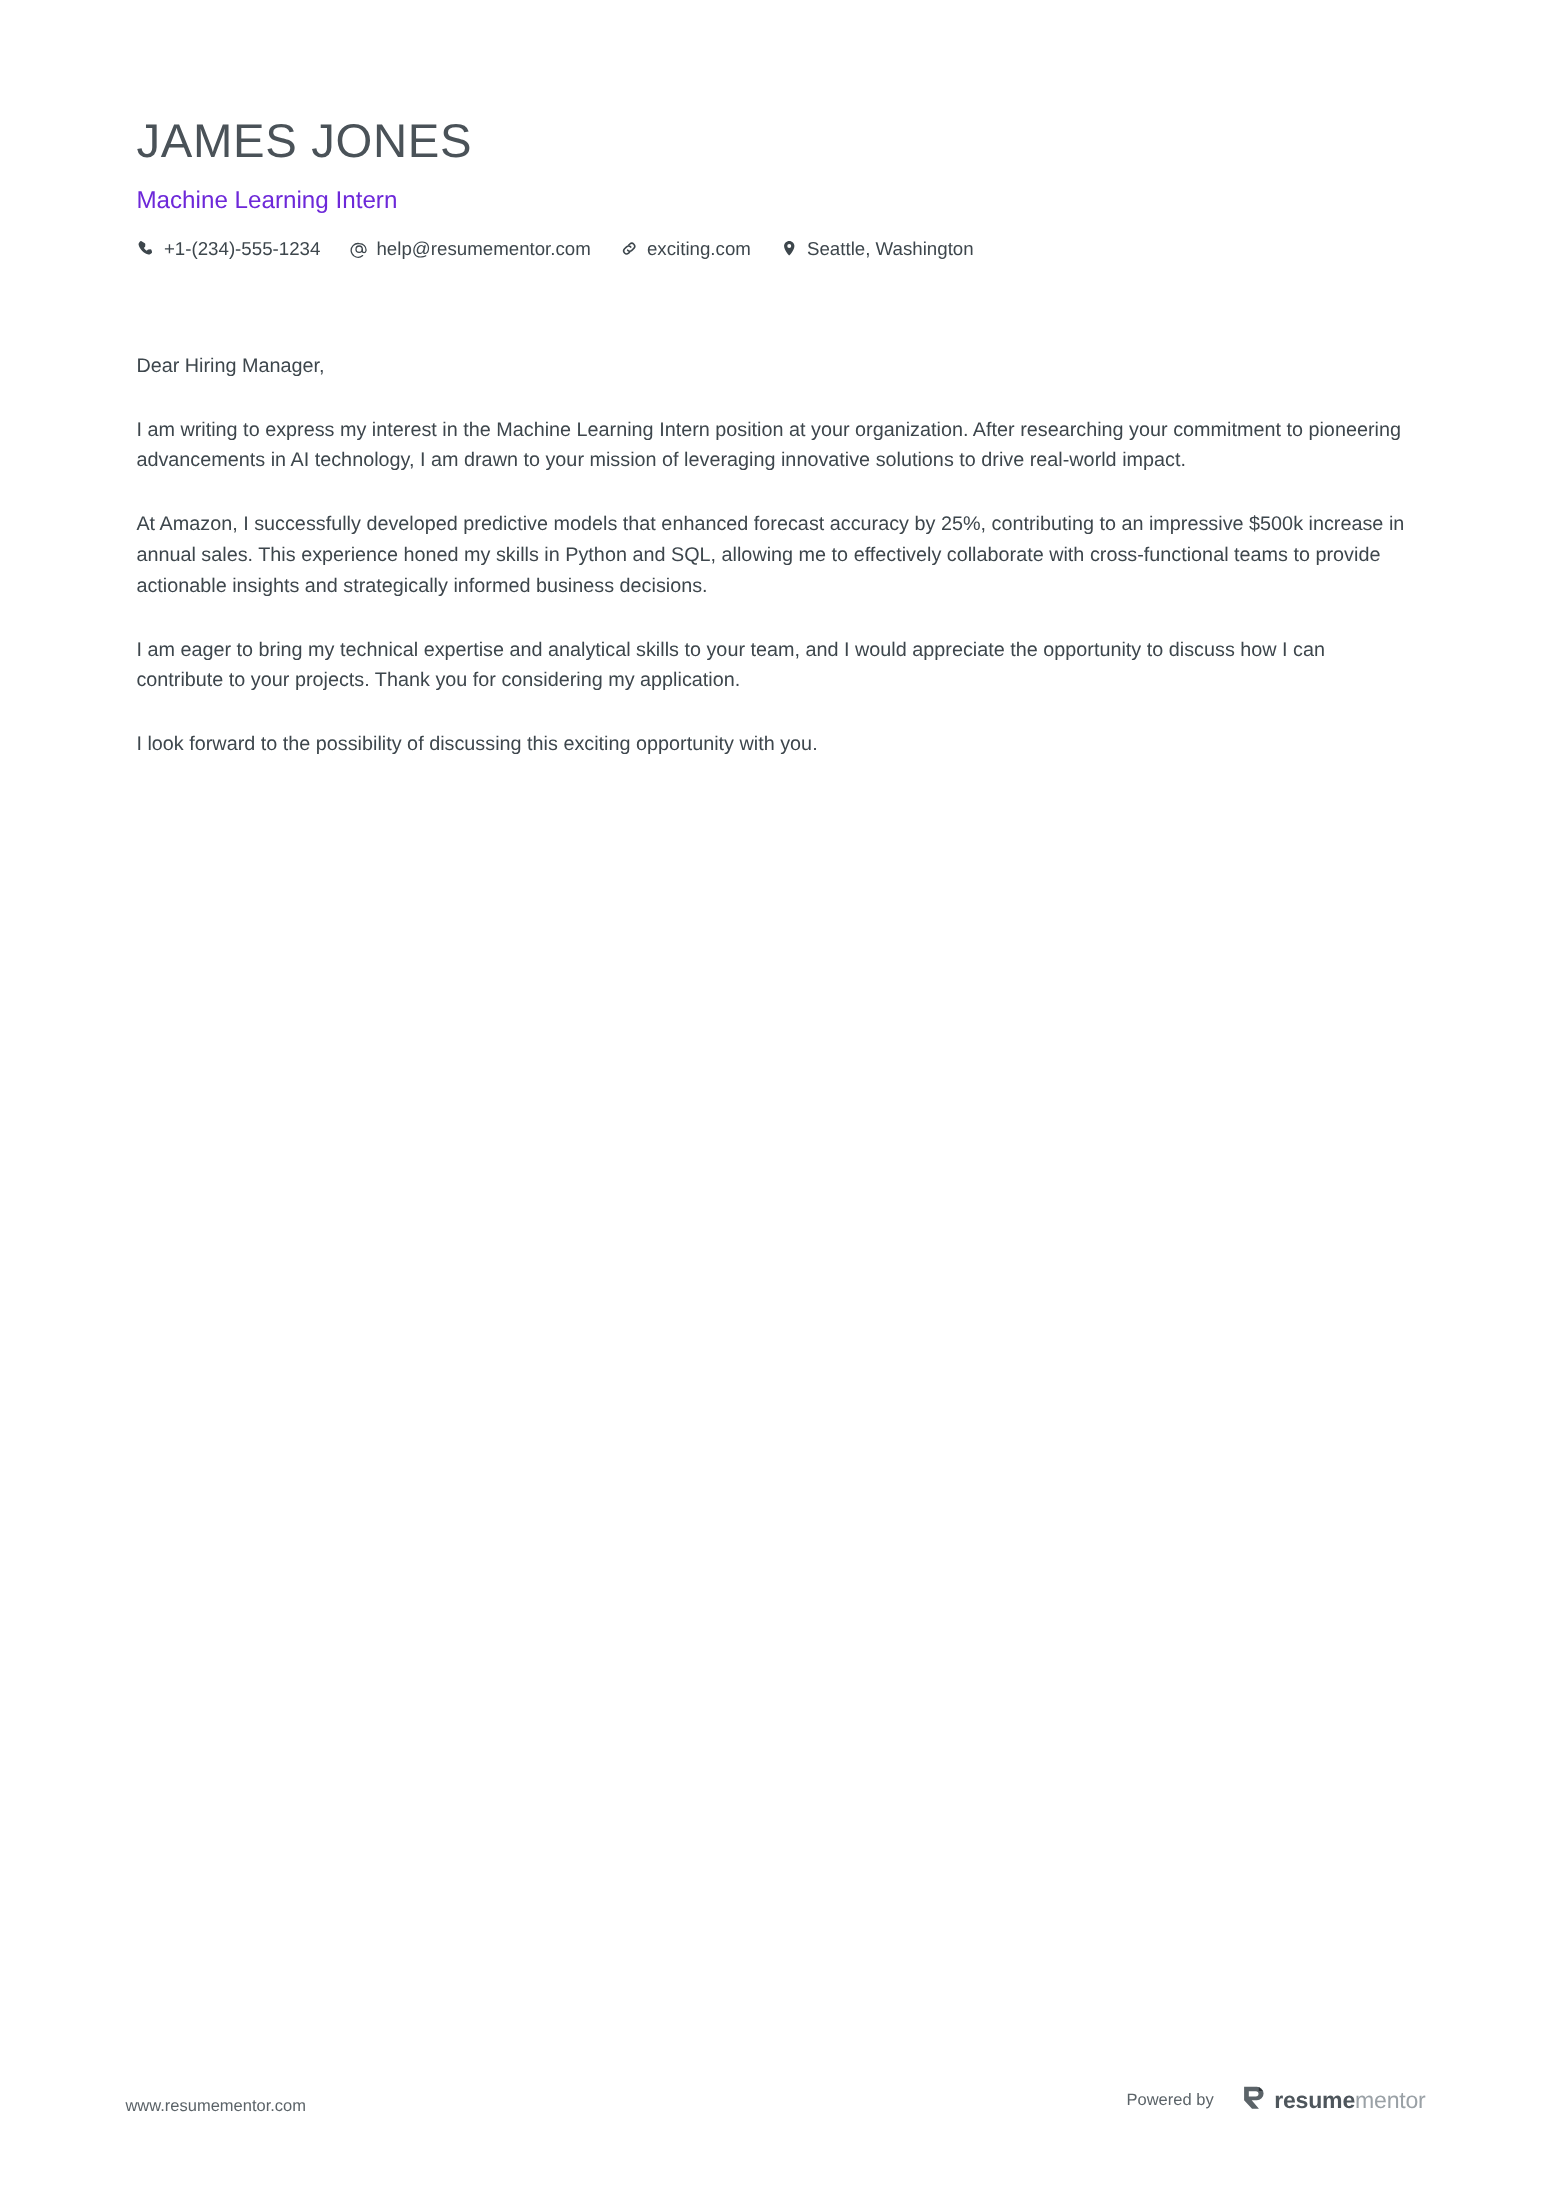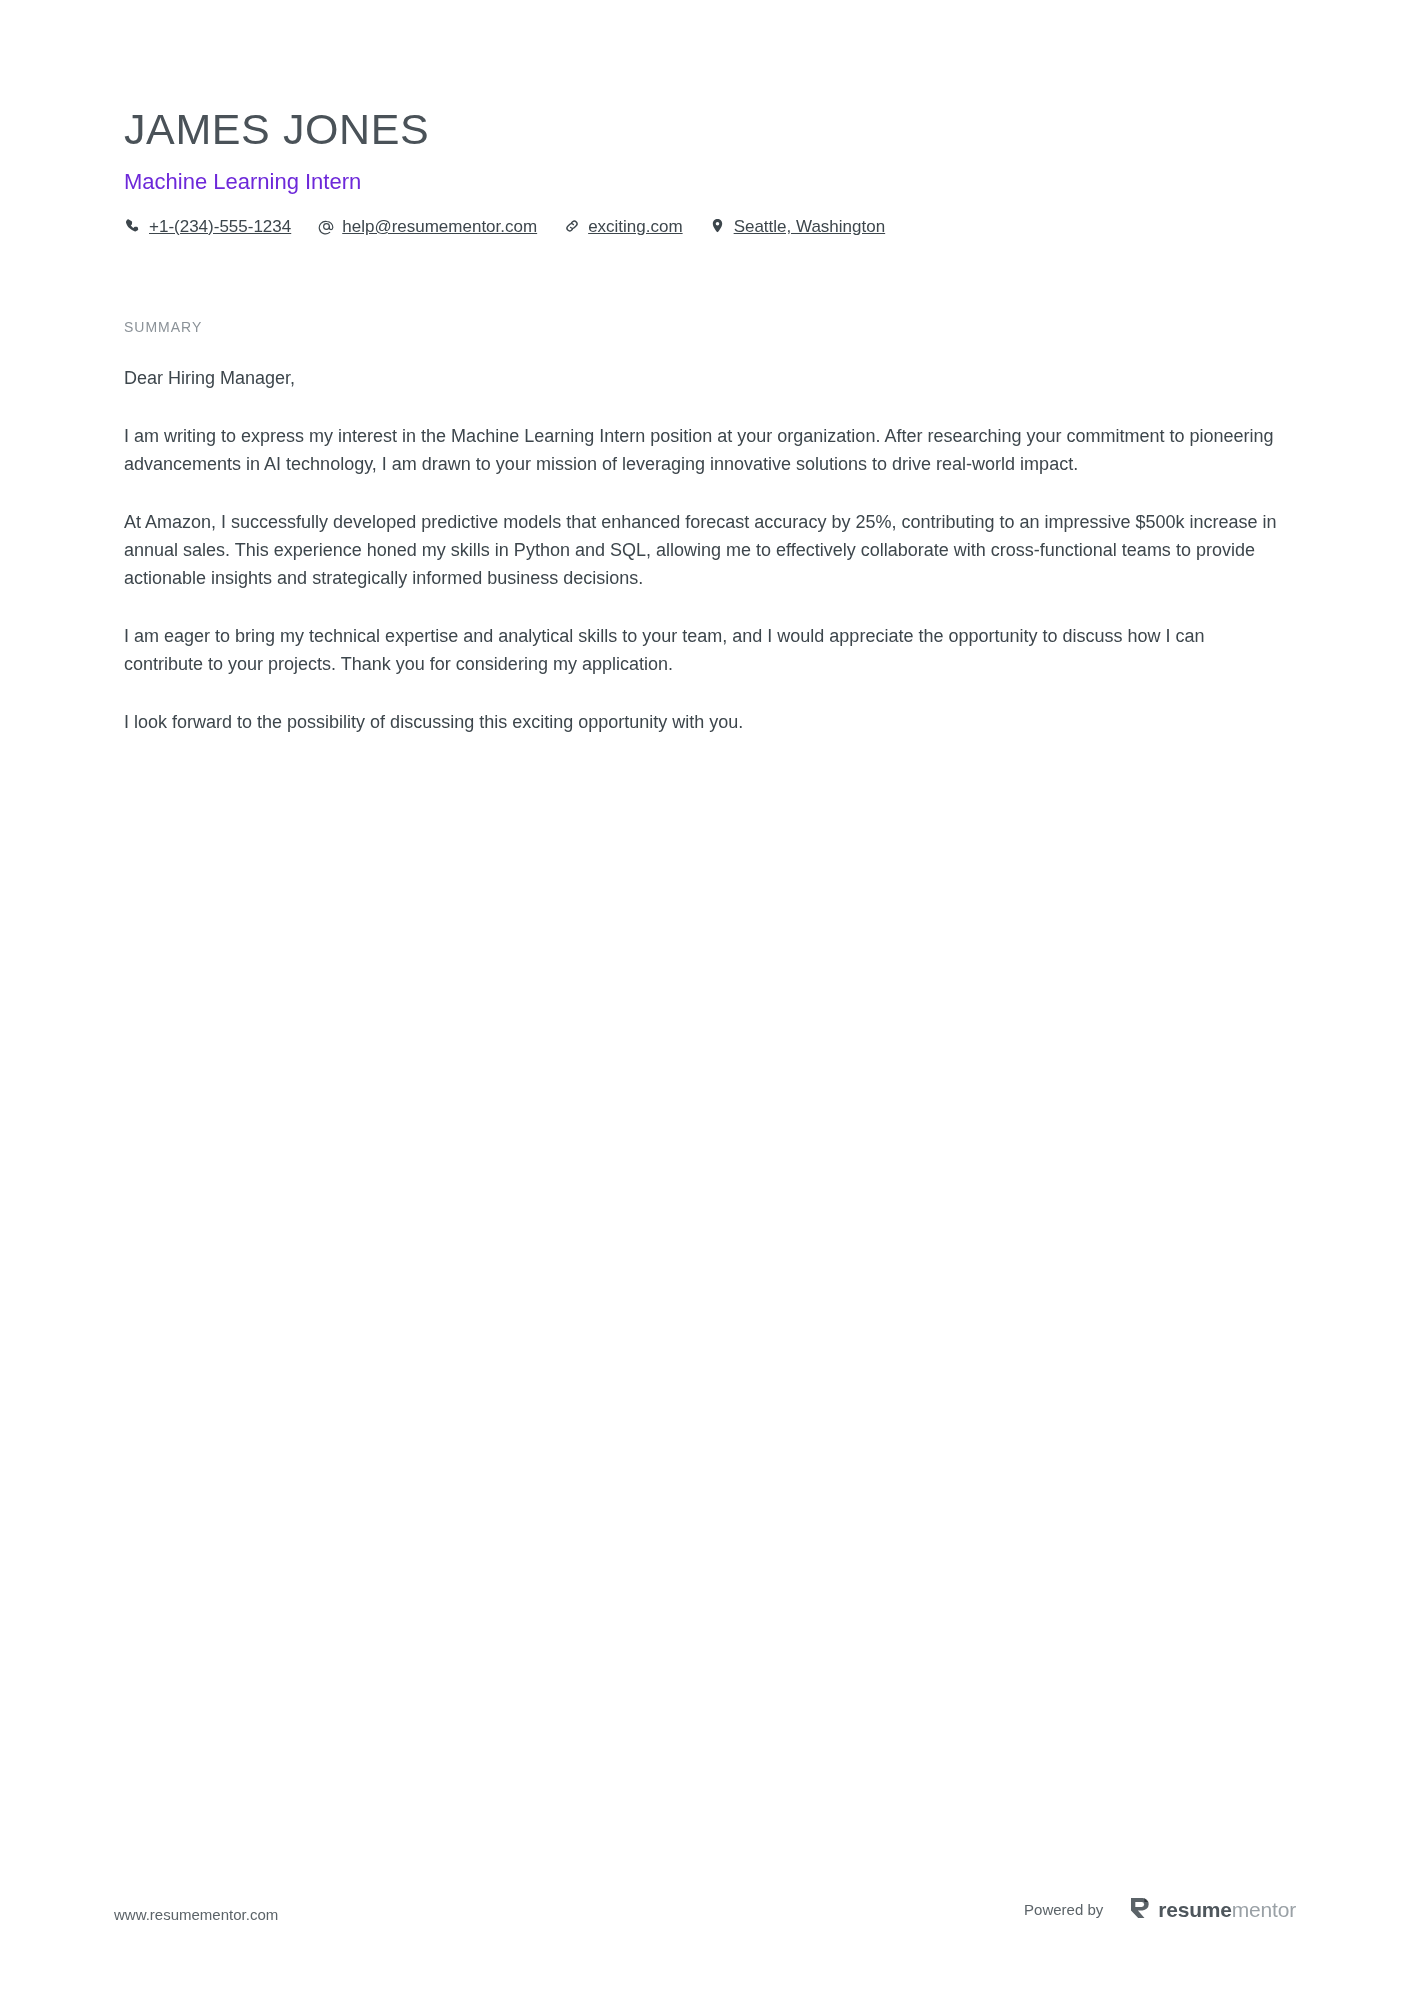--- a/index.html
+++ b/index.html
@@ -69,21 +69,21 @@
     display: inline-flex;
     align-items: center;
     justify-content: center;
     width: 18px;
     height: 18px;
     margin-right: 7px;
     color: #3d464c;
     flex: none;
   }
   .contact-icon svg { display: block; }
-  .contact-text { display: inline-block; text-decoration: underline; }
+  .contact-text { display: inline-block; }
 
   
   .section { margin-top: 84px; }
 
   .section-label {
     font-size: 14px;
     letter-spacing: 1.0px;
     color: #8b9298;
     text-transform: uppercase;
     margin: 0 0 30px 0;
@@ -185,21 +185,20 @@
           <svg width="15" height="16" viewBox="0 0 14 16" fill="currentColor" aria-hidden="true">
             <path d="M7 1C4.4 1 2.3 3.1 2.3 5.7c0 3.4 4.1 8.1 4.3 8.3.2.2.6.2.8 0 .2-.2 4.3-4.9 4.3-8.3C11.7 3.1 9.6 1 7 1zm0 6.5a1.8 1.8 0 1 1 0-3.6 1.8 1.8 0 0 1 0 3.6z"></path>
           </svg>
         </span>
         <span class="contact-text">Seattle, Washington</span>
       </span>
 
     </div>
 
     <div class="section">
-      <div class="section-label">SUMMARY</div>
 
       <p class="salutation">Dear Hiring Manager,</p>
 
       <p class="body-para">I am writing to express my interest in the Machine Learning Intern position at your organization. After researching your commitment to pioneering advancements in AI technology, I am drawn to your mission of leveraging innovative solutions to drive real-world impact.</p>
       <p class="body-para">At Amazon, I successfully developed predictive models that enhanced forecast accuracy by 25%, contributing to an impressive $500k increase in annual sales. This experience honed my skills in Python and SQL, allowing me to effectively collaborate with cross-functional teams to provide actionable insights and strategically informed business decisions.</p>
       <p class="body-para">I am eager to bring my technical expertise and analytical skills to your team, and I would appreciate the opportunity to discuss how I can contribute to your projects. Thank you for considering my application.</p>
       <p class="body-para">I look forward to the possibility of discussing this exciting opportunity with you.</p>
     </div>
 
   </div>

